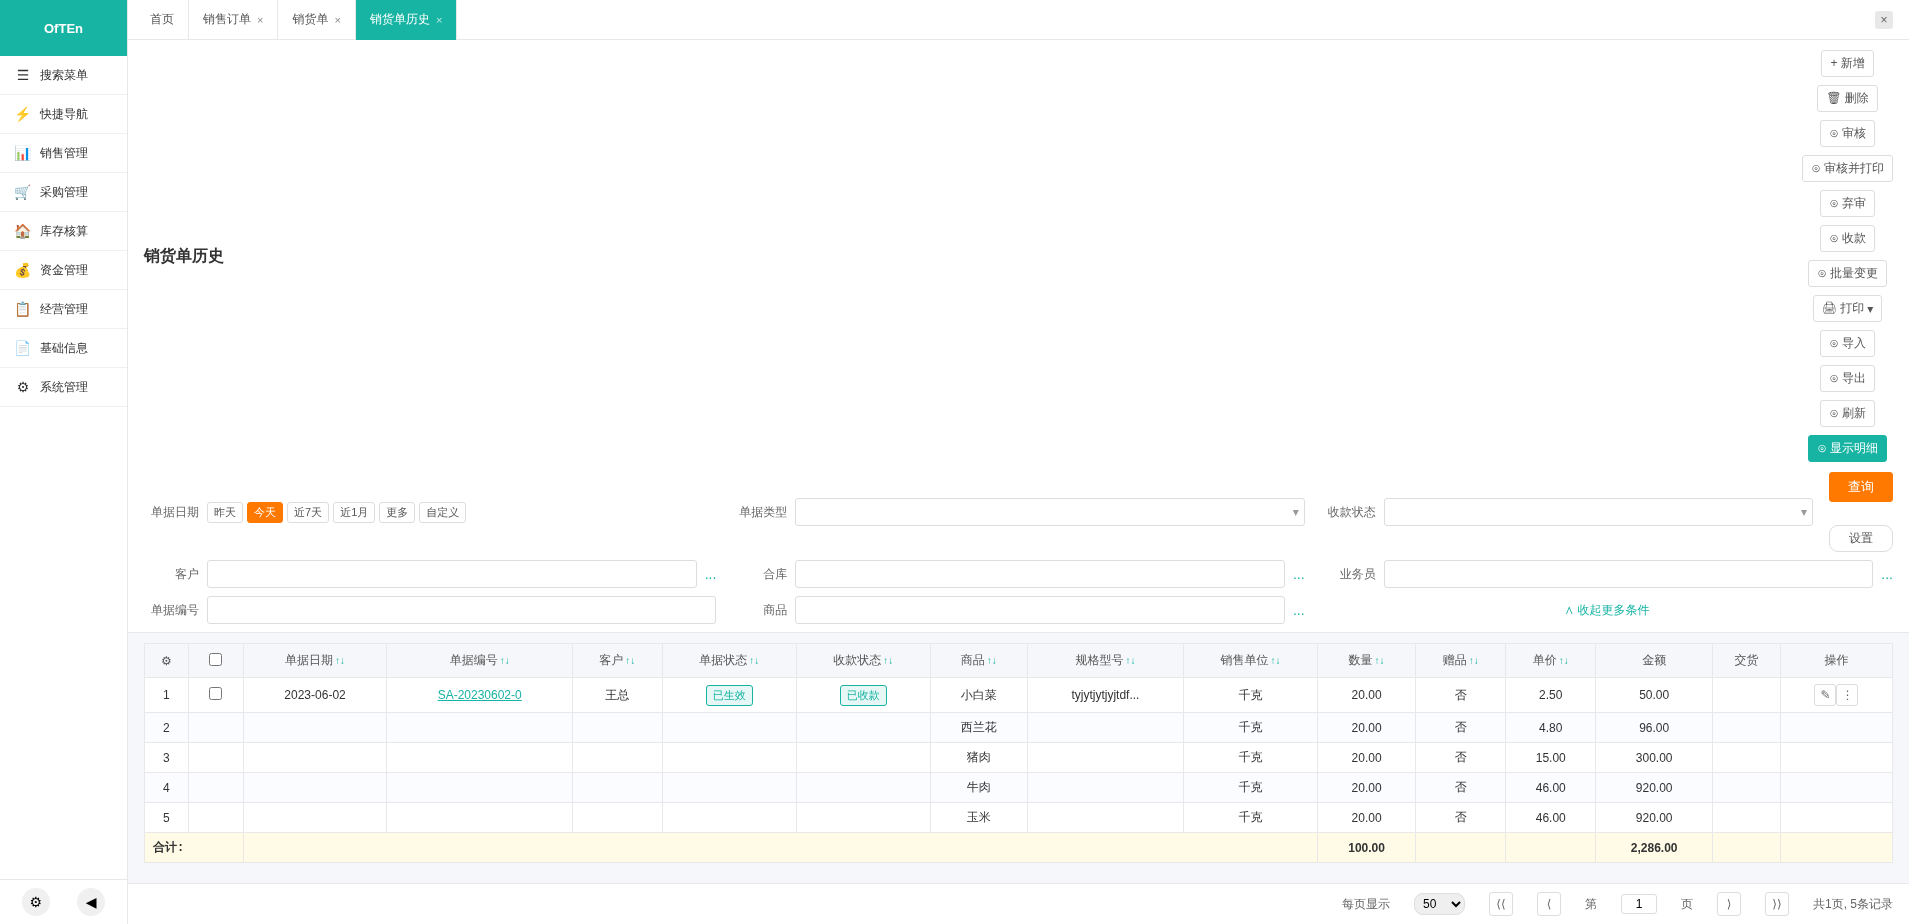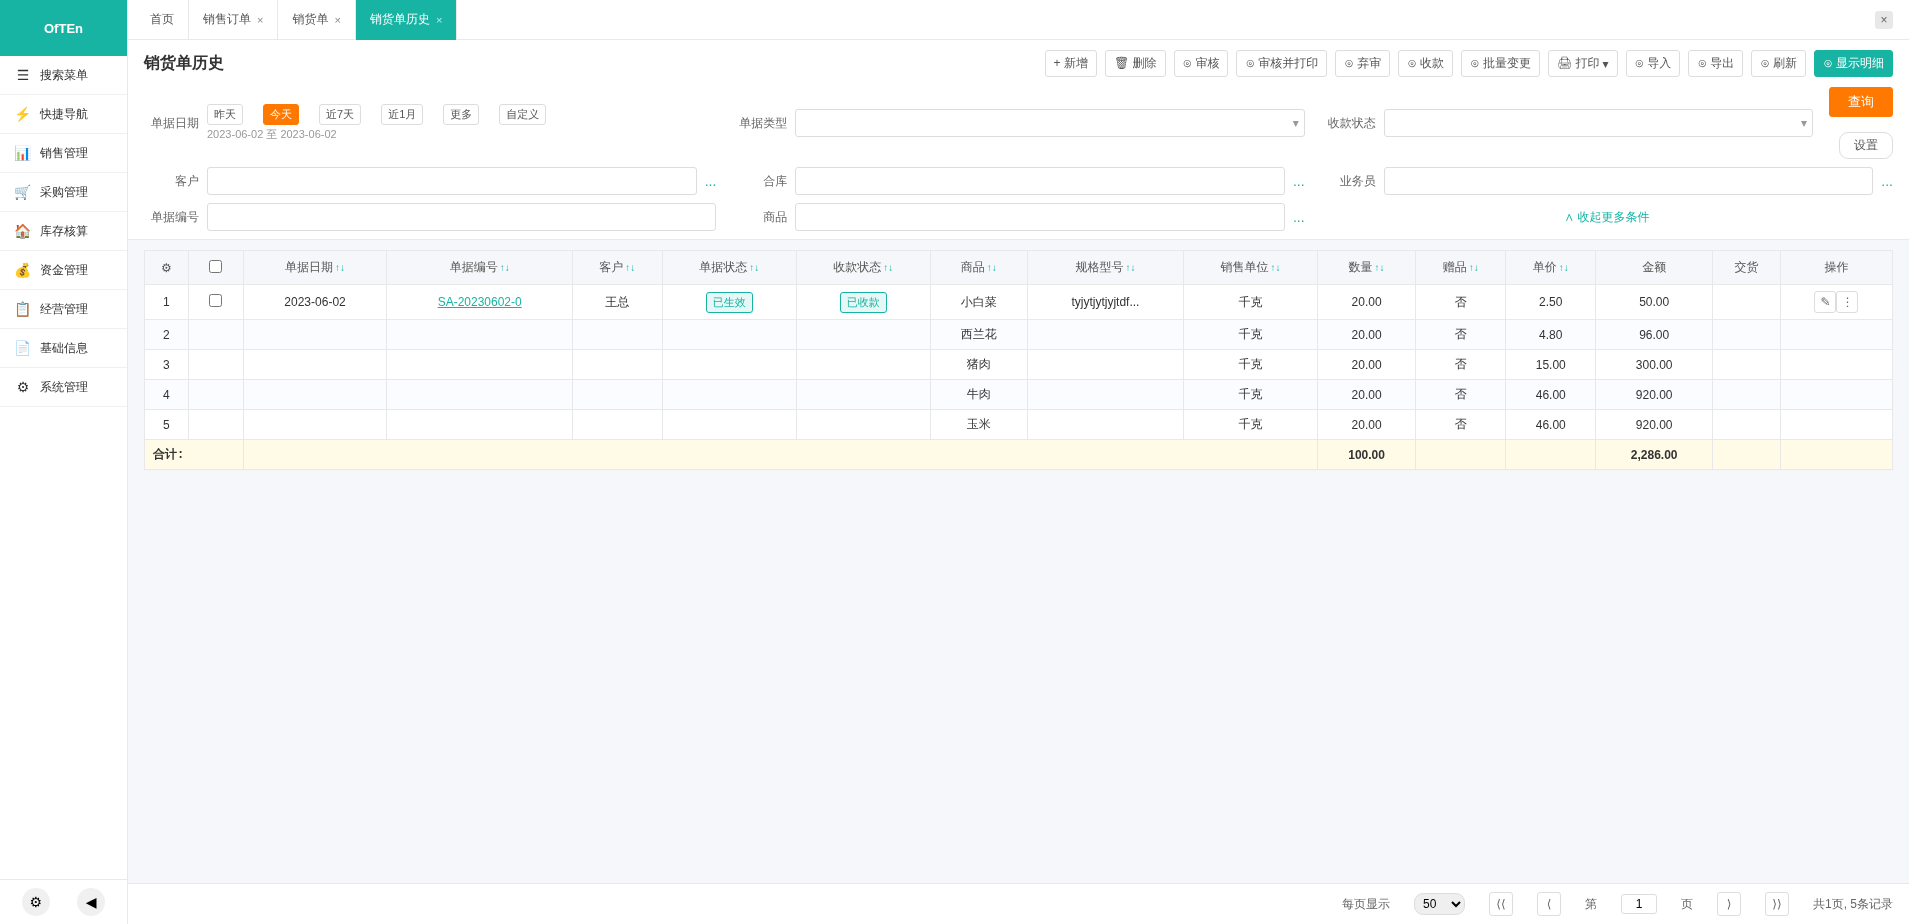--- a/index.html
+++ b/index.html
@@ -146,20 +146,21 @@
     }
     .page-title {
       font-size: 16px;
       font-weight: bold;
       color: #333;
     }
     .toolbar {
       display: flex;
       align-items: center;
       gap: 8px;
+      flex-direction: column;
     }
     .toolbar-btn {
       display: flex;
       align-items: center;
       gap: 3px;
       padding: 4px 8px;
       border: 1px solid #ddd;
       border-radius: 3px;
       background: #fff;
       cursor: pointer;
@@ -200,21 +201,21 @@
       font-size: 12px;
       color: #333;
       background: #fff;
       height: 28px;
       appearance: none;
       cursor: pointer;
     }
     .filter-date-row {
       display: flex;
       align-items: center;
-      gap: 20px;
+      gap: 4px;
     }
     .date-quick-btn {
       padding: 2px 6px;
       border: 1px solid #ddd;
       border-radius: 3px;
       cursor: pointer;
       color: #555;
       font-size: 11px;
       background: #fff;
     }
@@ -483,21 +484,20 @@
           <span class="filter-label">单据日期</span>
           <div style="display:flex; flex-direction:column; flex:1; gap:2px;">
             <div class="filter-date-row">
               <button class="date-quick-btn">昨天</button>
               <button class="date-quick-btn active">今天</button>
               <button class="date-quick-btn">近7天</button>
               <button class="date-quick-btn">近1月</button>
               <button class="date-quick-btn">更多</button>
               <button class="date-quick-btn">自定义</button>
             </div>
-            <span class="date-range-text">2023-06-02 至 2023-06-02</span>
           </div>
         </div>
 
         <div class="filter-row">
           <span class="filter-label">单据类型</span>
           <div style="display:flex; flex:1; align-items:center; position:relative;">
             <select class="filter-select">
               <option value=""></option>
             </select>
             <span style="position:absolute; right:6px; color:#999; pointer-events:none;">▾</span>
@@ -505,21 +505,21 @@
         </div>
 
         <div class="filter-row">
           <span class="filter-label">收款状态</span>
           <div style="display:flex; flex:1; align-items:center; position:relative;">
             <select class="filter-select">
               <option value=""></option>
             </select>
             <span style="position:absolute; right:6px; color:#999; pointer-events:none;">▾</span>
           </div>
-          <div style="display:flex; flex-direction:column; gap:11px; margin-left:8px;align-items:flex-end;">
+          <div style="display:flex; flex-direction:column; gap:19px; margin-left:8px;">
             <button class="query-btn">查询</button>
             <button class="set-btn">设置</button>
           </div>
         </div>
 
         <div class="filter-row">
           <span class="filter-label">客户</span>
           <input class="filter-input" type="text" style="">
           <span class="filter-dots">...</span>
         </div>

